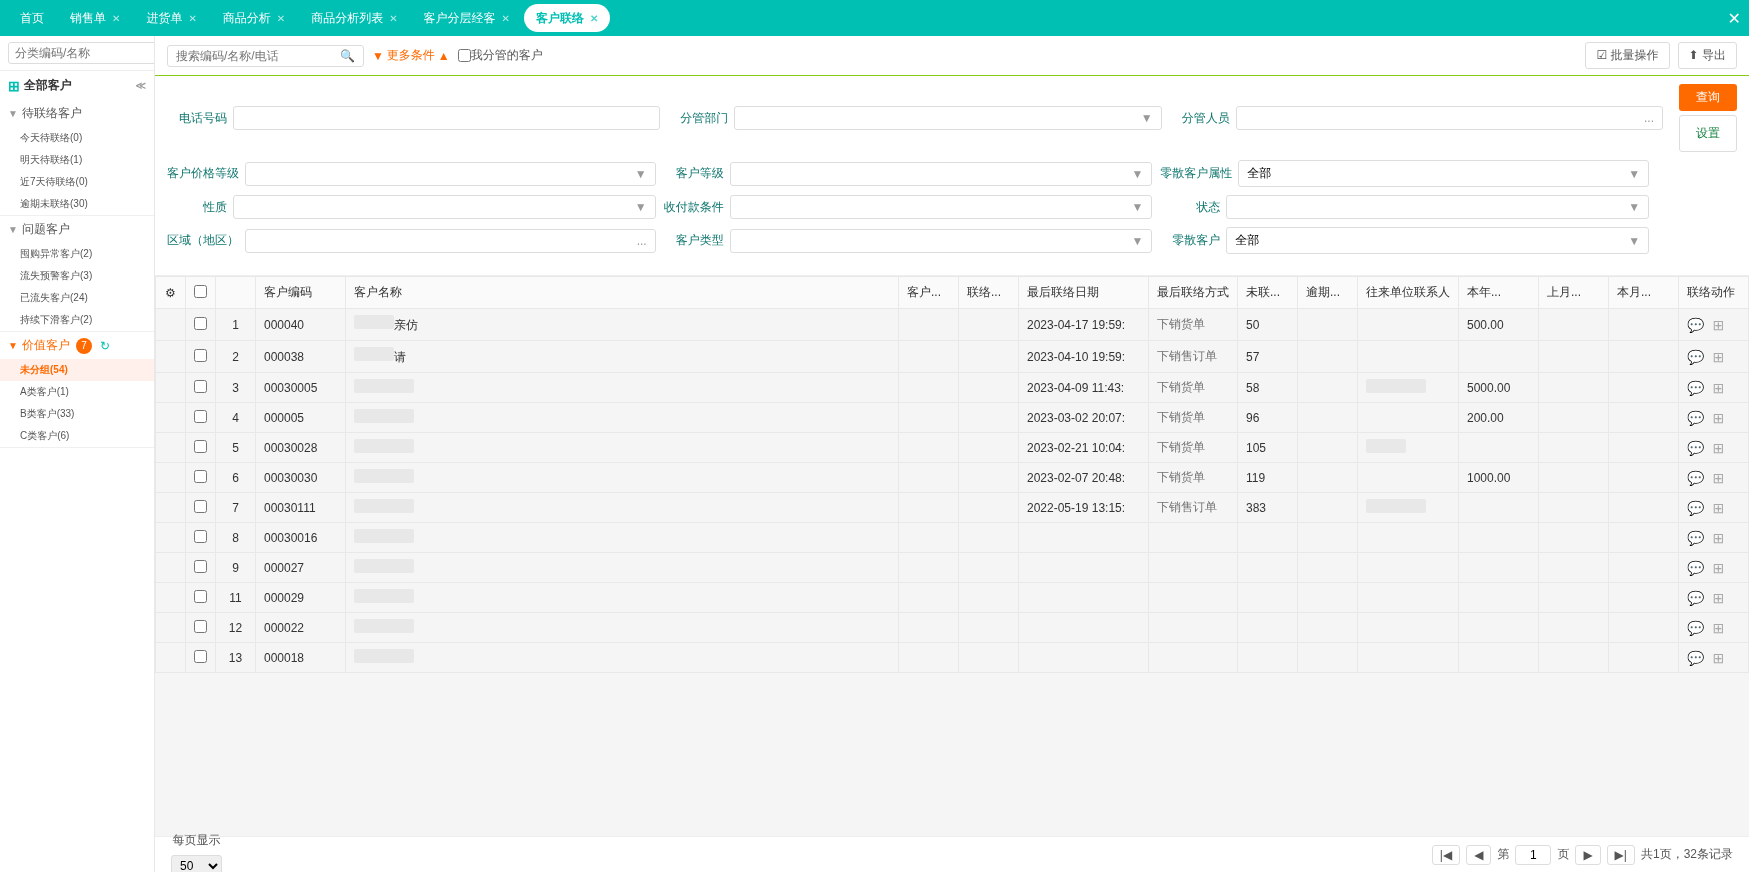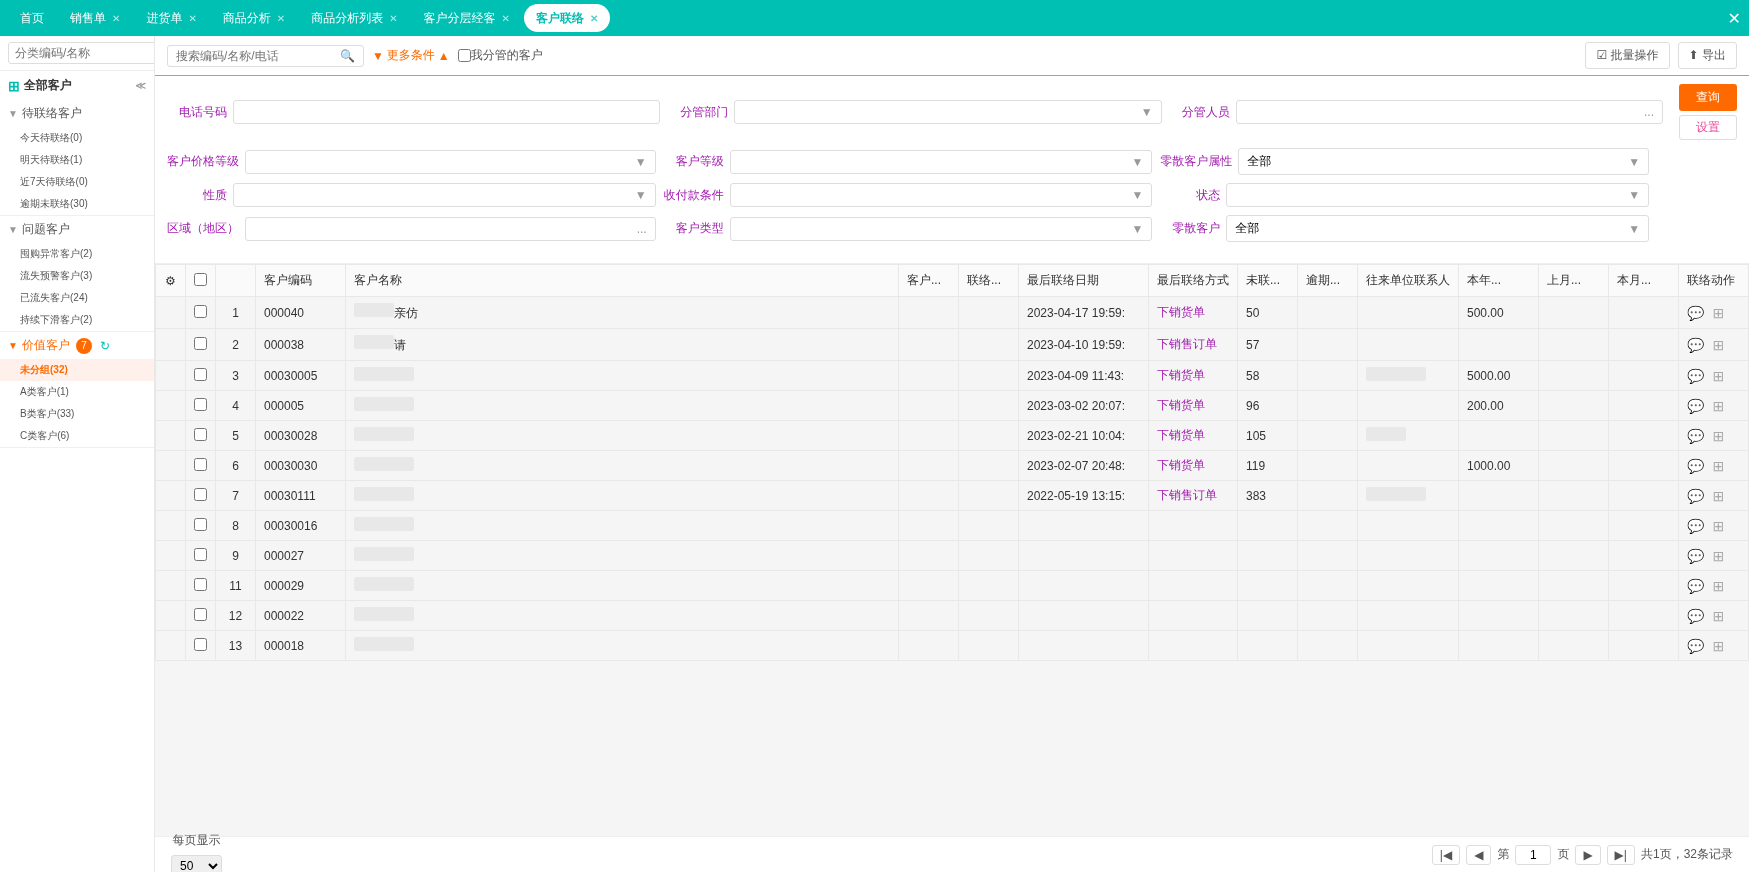--- a/index.html
+++ b/index.html
@@ -75,49 +75,49 @@
 
     
     .advanced-filter {
       background: #fff; border-bottom: 1px solid #eee; padding: 8px 12px;
     }
     .filter-row { display: flex; align-items: center; margin-bottom: 8px; gap: 8px; }
     .filter-row:last-child { margin-bottom: 13px; }
     .filter-field {
       display: flex; align-items: center; flex: 1; gap: 6px;
     }
-    .filter-label { color: #a21caf; min-width: 60px; text-align: right; white-space: nowrap; }
+    .filter-label { color: #0f766e; min-width: 60px; text-align: right; white-space: nowrap; }
     .filter-input {
       flex: 1; border: 1px solid #ddd; border-radius: 3px; padding: 4px 8px; font-size: 12px;
       outline: none; background: #fff; min-width: 80px;
     }
     .filter-select {
       flex: 1; border: 1px solid #ddd; border-radius: 3px; padding: 4px 8px; font-size: 12px;
       outline: none; background: #fff; min-width: 80px; display: flex; align-items: center;
       justify-content: space-between; cursor: pointer;
     }
     .filter-select .caret { color: #999; }
     .filter-actions { display: flex; flex-direction: column; gap: 4px; margin-left: 8px; }
     .btn-query {
       background: #ff6a00; color: #fff; border: none; padding: 5px 16px;
       border-radius: 3px; cursor: pointer; font-size: 12px;
     }
     .btn-reset {
-      background: #fff; color: #ec4899; border: 1px solid #ddd; padding: 3px 16px;
+      background: #fff; color: #15803d; border: 1px solid #ddd; padding: 9px 16px;
       border-radius: 3px; cursor: pointer; font-size: 12px;
     }
     table { width: 100%; border-collapse: collapse; }
     thead tr { background: #fafafa; }
     th {
       border: 1px solid #e8e8e8; padding: 7px 8px; text-align: left; color: #333;
       font-weight: normal; white-space: nowrap; font-size: 12px; position: sticky; top: 0; background: #fafafa; z-index: 1;
     }
     th.sortable { cursor: pointer; }
     td { border: 1px solid #e8e8e8; padding: 6px 8px; color: #333; font-size: 12px; white-space: nowrap; }
-    .link { color: #a21caf; cursor: pointer; text-decoration: none; }
+    .link { color: #737373; cursor: pointer; text-decoration: none; }
     .action-icons { display: flex; gap: 8px; align-items: center; color: #999; }
     .action-icon { cursor: pointer; color: #aaa; font-size: 14px; }
     .blurred { color: #ccc; background: #e8e8e8; border-radius: 2px; display: inline-block; min-width: 60px; height: 14px; }
     .blurred-sm { color: #ccc; background: #e8e8e8; border-radius: 2px; display: inline-block; min-width: 40px; height: 14px; }
 
     
     .pagination-bar {
       display: flex; align-items: center; justify-content: space-between;
       background: #fff; border-top: 1px solid #eee; padding: 6px 16px;
       height: 36px;
@@ -217,21 +217,21 @@
       <div class="sidebar-item">持续下滑客户(2)</div>
     </div>
 
     <div class="sidebar-group">
       <div class="sidebar-group-header" style="color: #ff6a00;">
         <span class="arrow" style="color:#ff6a00;">▼</span>
         <span>价值客户</span>
         <span style="color:#fff; background:#ff6a00; border-radius:50%; width:16px; height:16px; display:inline-flex; align-items:center; justify-content:center; font-size:10px; margin-left:2px;">7</span>
         <span style="color:#00bfb3; margin-left:4px; font-size:12px;">↻</span>
       </div>
-      <div class="sidebar-item active">未分组(32)</div>
+      <div class="sidebar-item active">未分组(54)</div>
       <div class="sidebar-item">A类客户(1)</div>
       <div class="sidebar-item">B类客户(33)</div>
       <div class="sidebar-item">C类客户(6)</div>
     </div>
   </div>
 
   <div class="content-area">
 
     <div class="filter-bar">
       <div class="filter-search">

